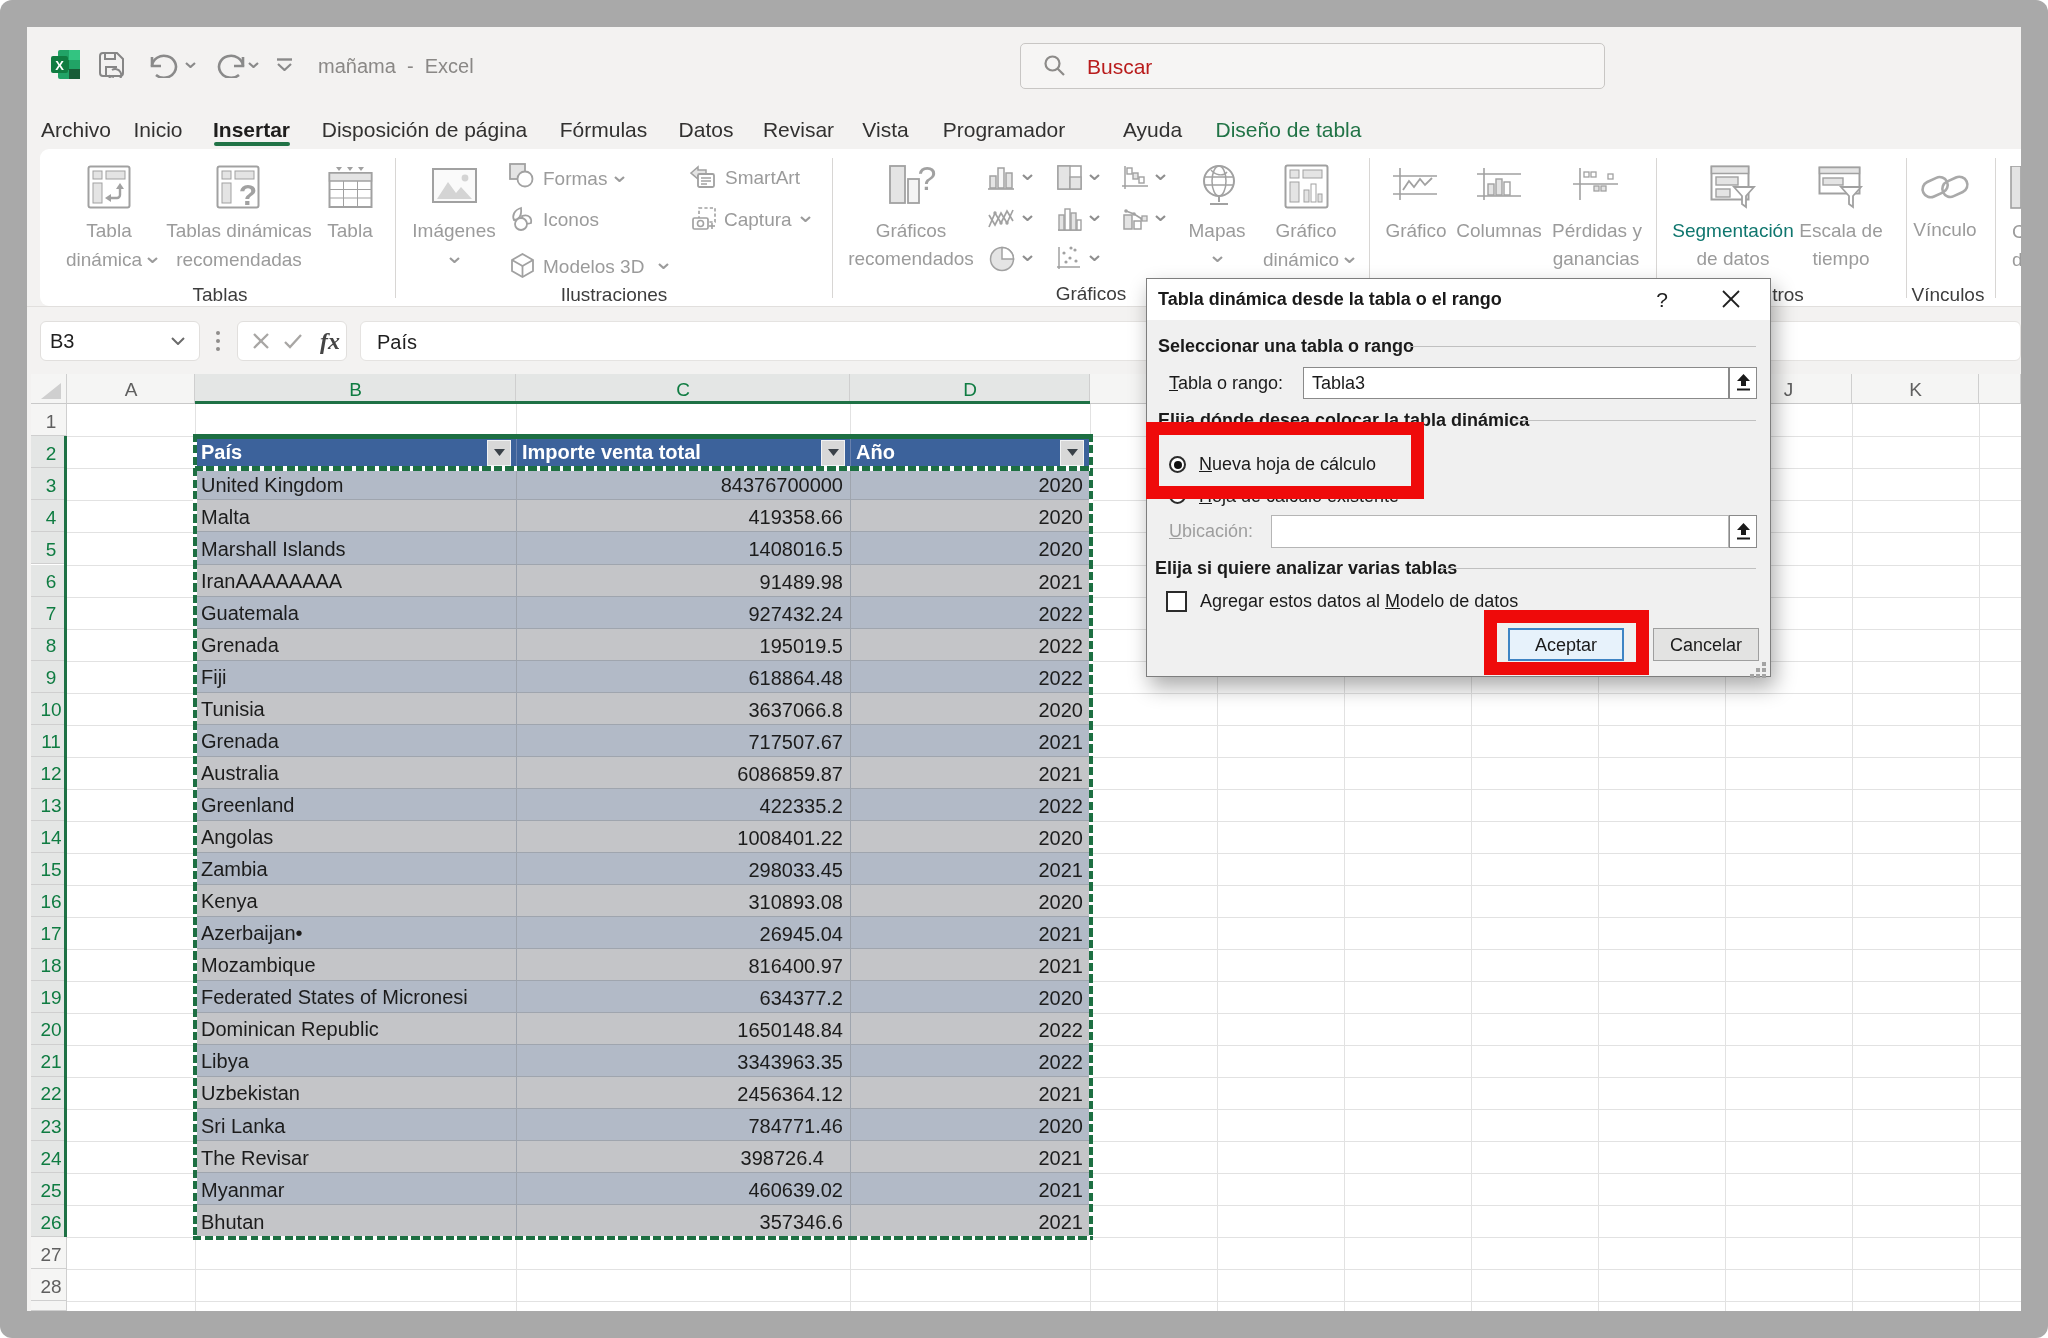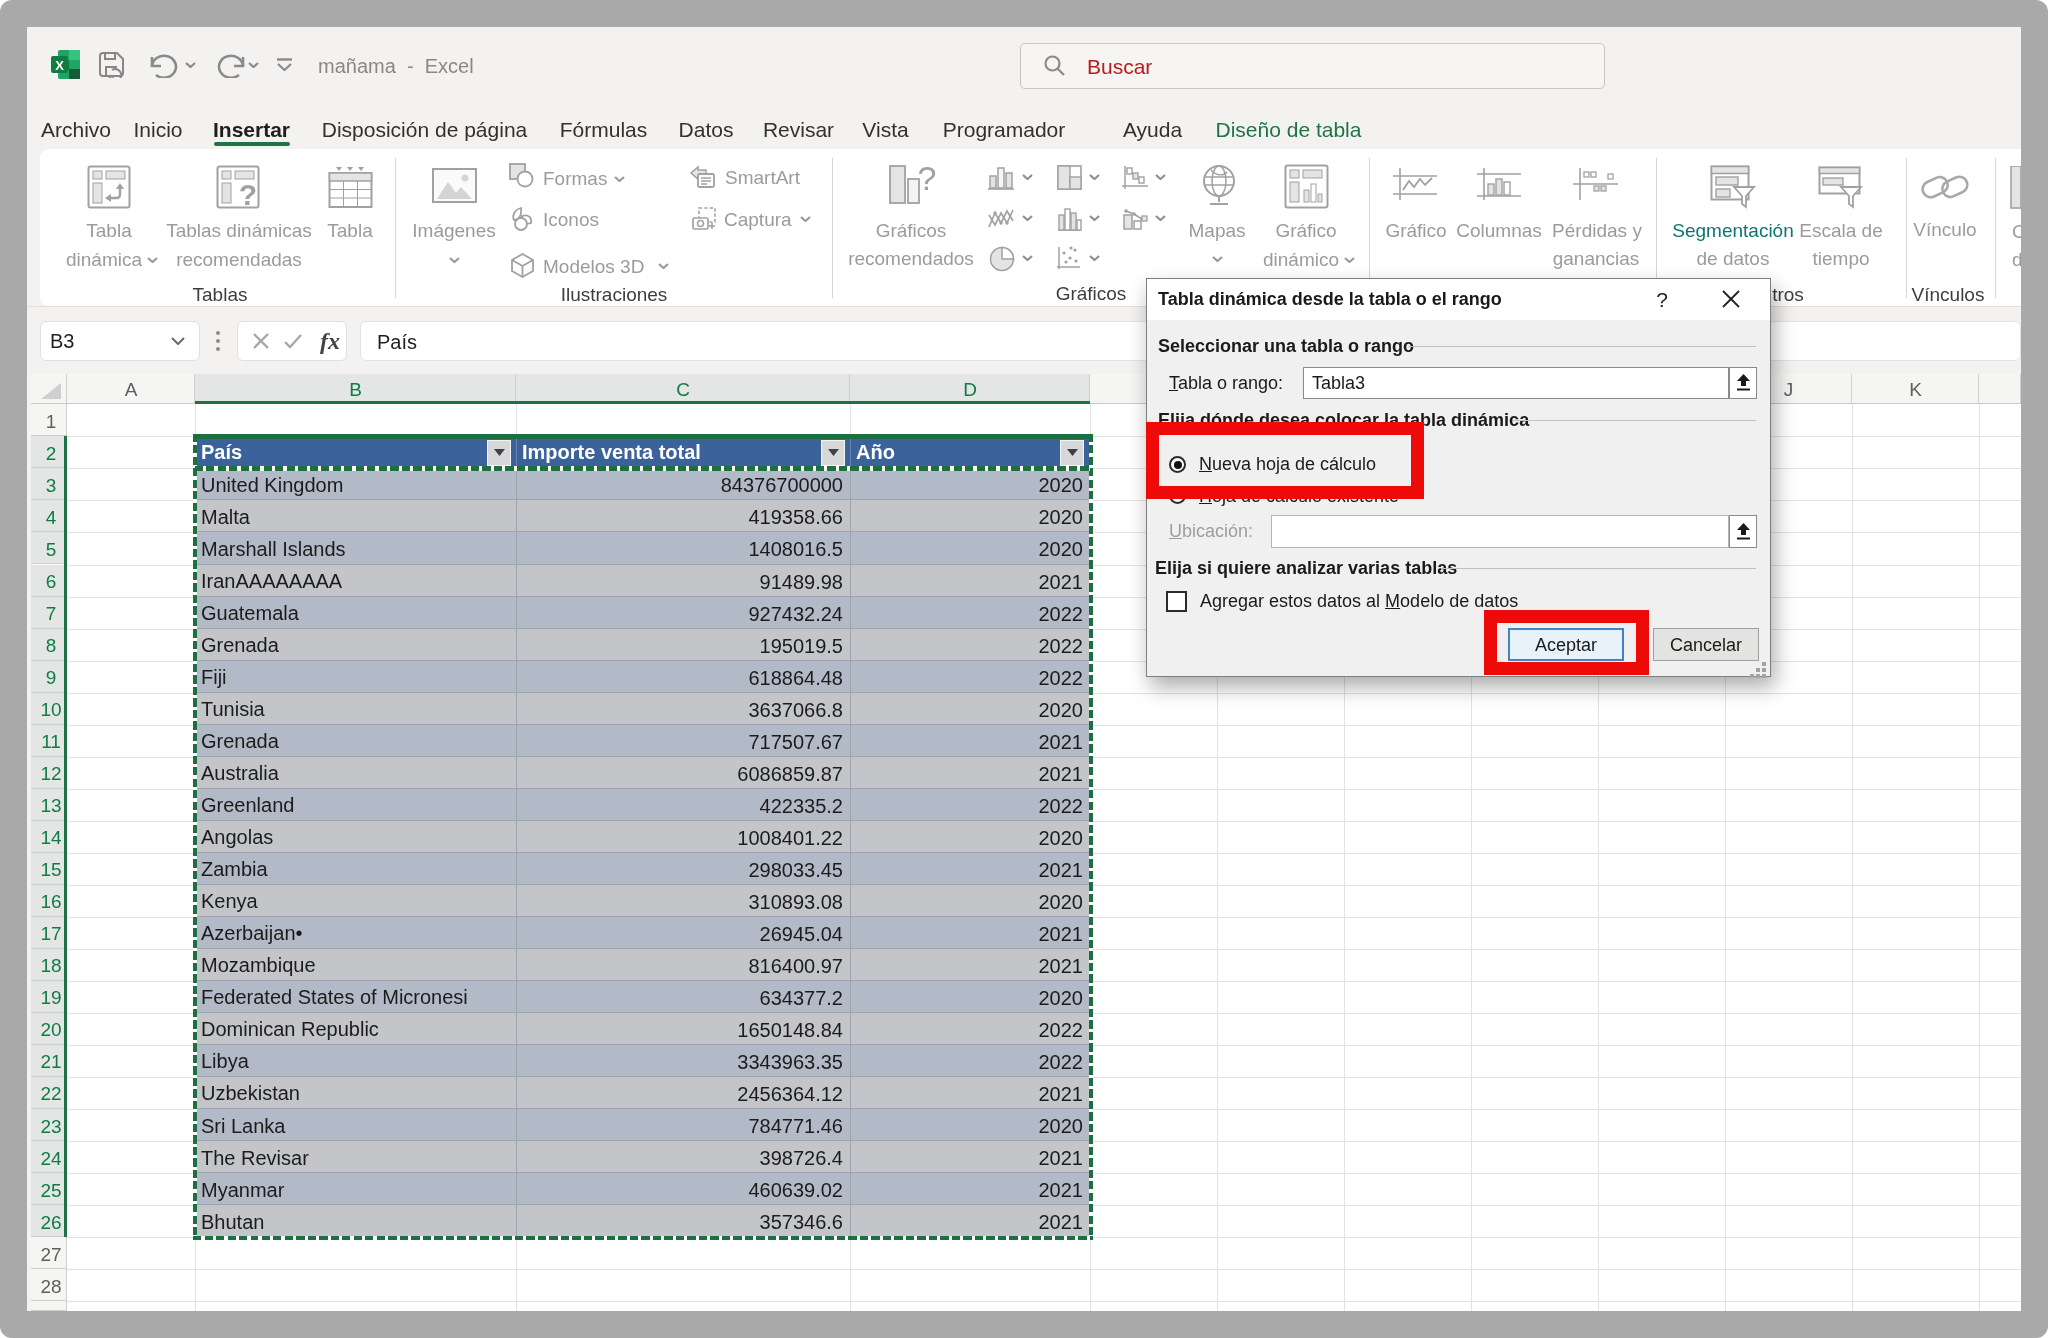--- a/index.html
+++ b/index.html
@@ -637,21 +637,21 @@
 <div style="position:absolute;left:489px;top:1082.0px;width:1px;height:32.0px;background:#9fa5ae;"></div>
 <div style="position:absolute;left:823px;top:1082.0px;width:1px;height:32.0px;background:#9fa5ae;"></div>
 <div style="position:absolute;left:174px;top:1098.5px;transform:translate(0,-50%);font-size:20px;color:#1c1c1c;font-weight:400;white-space:nowrap;line-height:1;">Sri Lanka</div>
 <div style="position:absolute;left:489px;top:1089.0px;width:327px;text-align:right;font-size:20px;color:#1c1c1c;line-height:1;">784771.46</div>
 <div style="position:absolute;left:823px;top:1089.0px;width:233px;text-align:right;font-size:20px;color:#1c1c1c;line-height:1;">2020</div>
 <div style="position:absolute;left:168px;top:1114.0px;width:895px;height:32.0px;background:#c4c5c8;"></div>
 <div style="position:absolute;left:168px;top:1145.0px;width:895px;height:1px;background:#9fa5ae;"></div>
 <div style="position:absolute;left:489px;top:1114.0px;width:1px;height:32.0px;background:#9fa5ae;"></div>
 <div style="position:absolute;left:823px;top:1114.0px;width:1px;height:32.0px;background:#9fa5ae;"></div>
 <div style="position:absolute;left:174px;top:1130.5px;transform:translate(0,-50%);font-size:20px;color:#1c1c1c;font-weight:400;white-space:nowrap;line-height:1;">The Revisar</div>
-<div style="position:absolute;left:489px;top:1121.0px;width:327px;text-align:right;font-size:20px;color:#1c1c1c;line-height:1;">398726.4</div>
+<div style="position:absolute;left:470px;top:1121.0px;width:327px;text-align:right;font-size:20px;color:#1c1c1c;line-height:1;">398726.4</div>
 <div style="position:absolute;left:823px;top:1121.0px;width:233px;text-align:right;font-size:20px;color:#1c1c1c;line-height:1;">2021</div>
 <div style="position:absolute;left:168px;top:1146.0px;width:895px;height:32.0px;background:#b2bac7;"></div>
 <div style="position:absolute;left:168px;top:1177.0px;width:895px;height:1px;background:#9fa5ae;"></div>
 <div style="position:absolute;left:489px;top:1146.0px;width:1px;height:32.0px;background:#9fa5ae;"></div>
 <div style="position:absolute;left:823px;top:1146.0px;width:1px;height:32.0px;background:#9fa5ae;"></div>
 <div style="position:absolute;left:174px;top:1162.5px;transform:translate(0,-50%);font-size:20px;color:#1c1c1c;font-weight:400;white-space:nowrap;line-height:1;">Myanmar</div>
 <div style="position:absolute;left:489px;top:1153.0px;width:327px;text-align:right;font-size:20px;color:#1c1c1c;line-height:1;">460639.02</div>
 <div style="position:absolute;left:823px;top:1153.0px;width:233px;text-align:right;font-size:20px;color:#1c1c1c;line-height:1;">2021</div>
 <div style="position:absolute;left:168px;top:1178.0px;width:895px;height:32.0px;background:#c4c5c8;"></div>
 <div style="position:absolute;left:168px;top:1209.1px;width:895px;height:1px;background:#9fa5ae;"></div>

